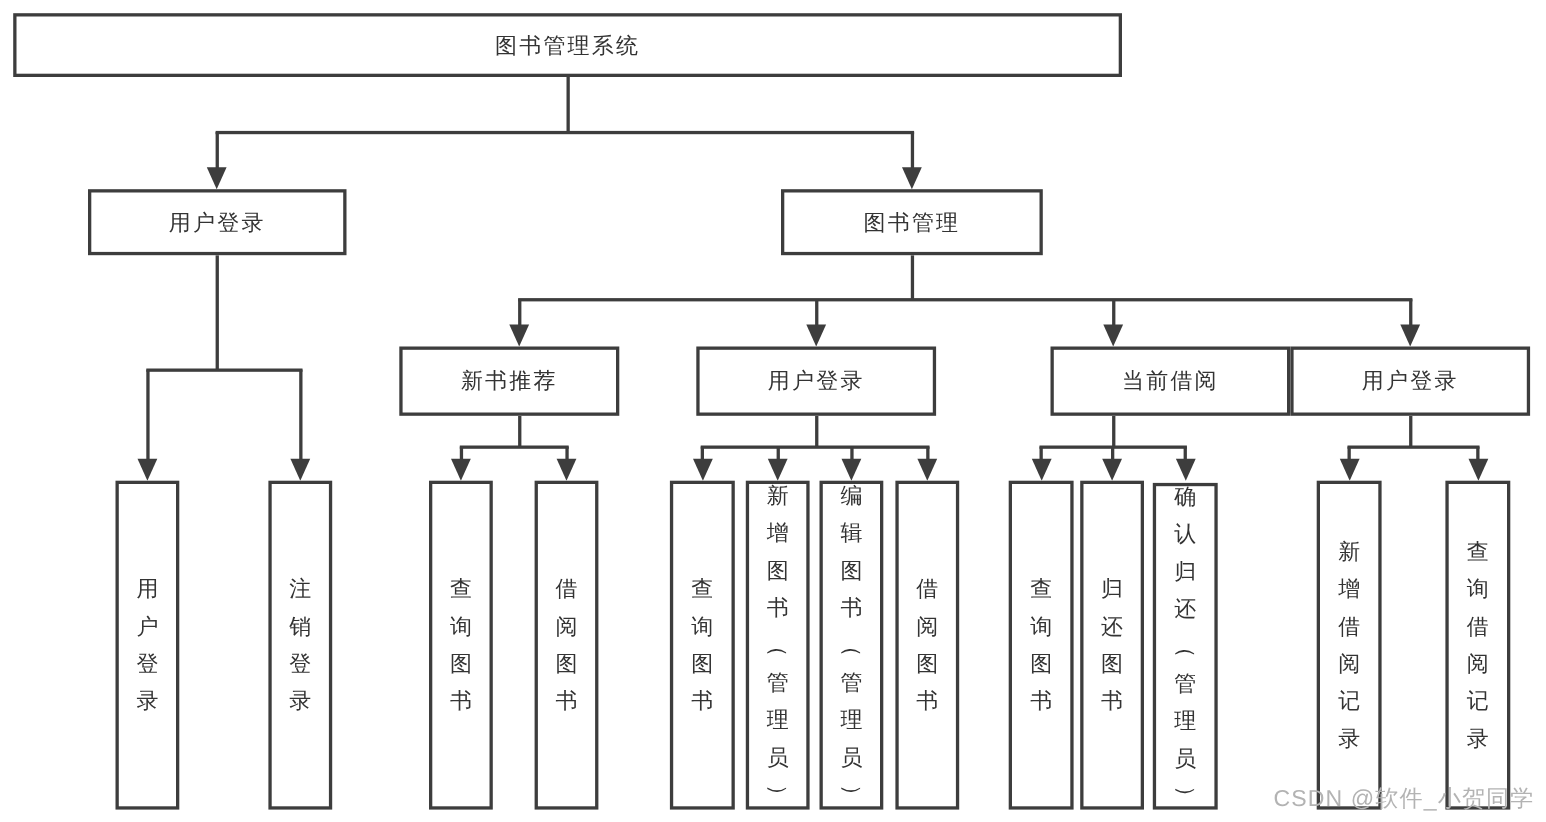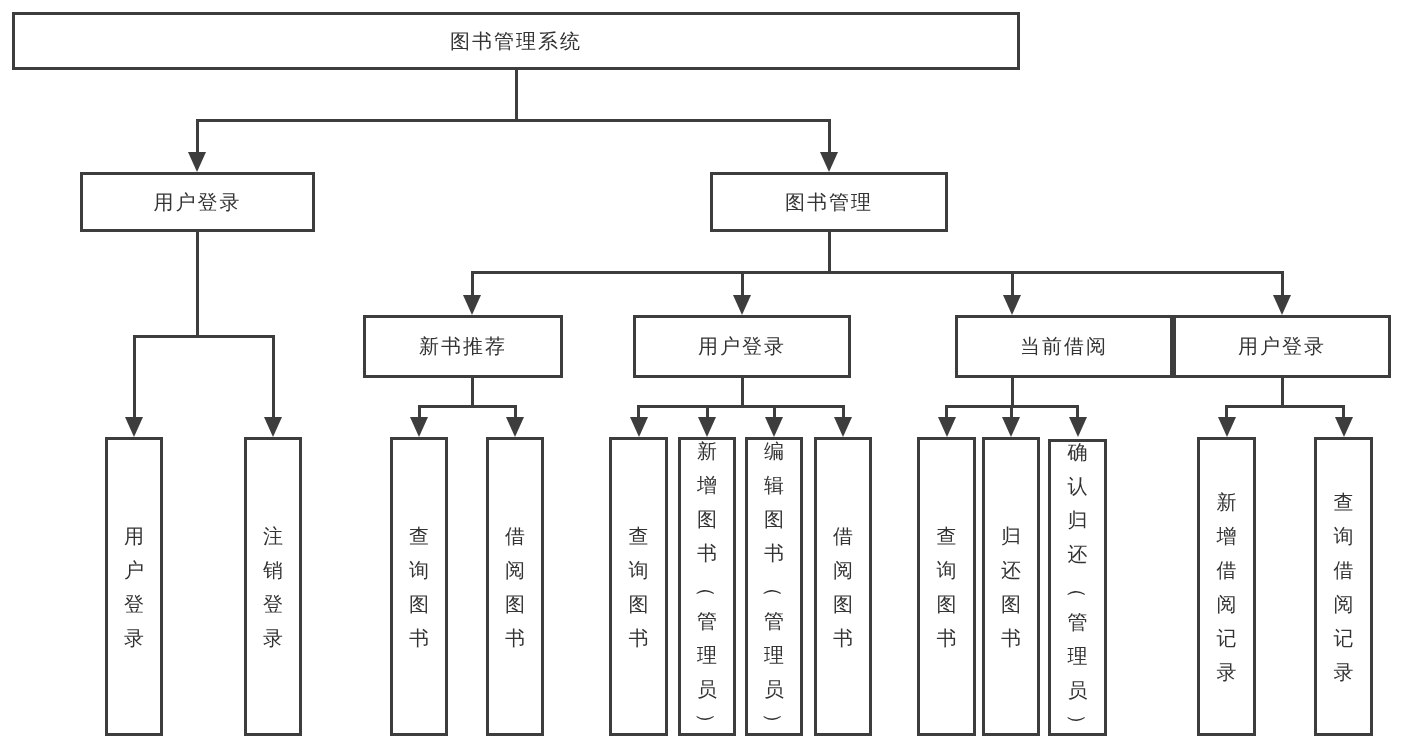--- a/index.html
+++ b/index.html
@@ -204,14 +204,15 @@
     </div>
   <div class="box vbox" style="left:1314px;top:437px;width:59px;height:299px">
       <span class="vchar">查</span>
       <span class="vchar">询</span>
       <span class="vchar">借</span>
       <span class="vchar">阅</span>
       <span class="vchar">记</span>
       <span class="vchar">录</span>
     </div>
 
+  <div class="watermark">CSDN @软件_小贺同学</div>
 
 </div>
 
 </body></html>

